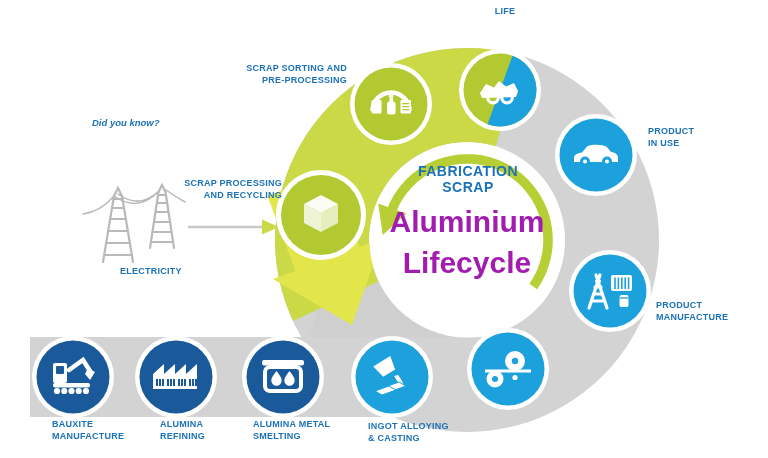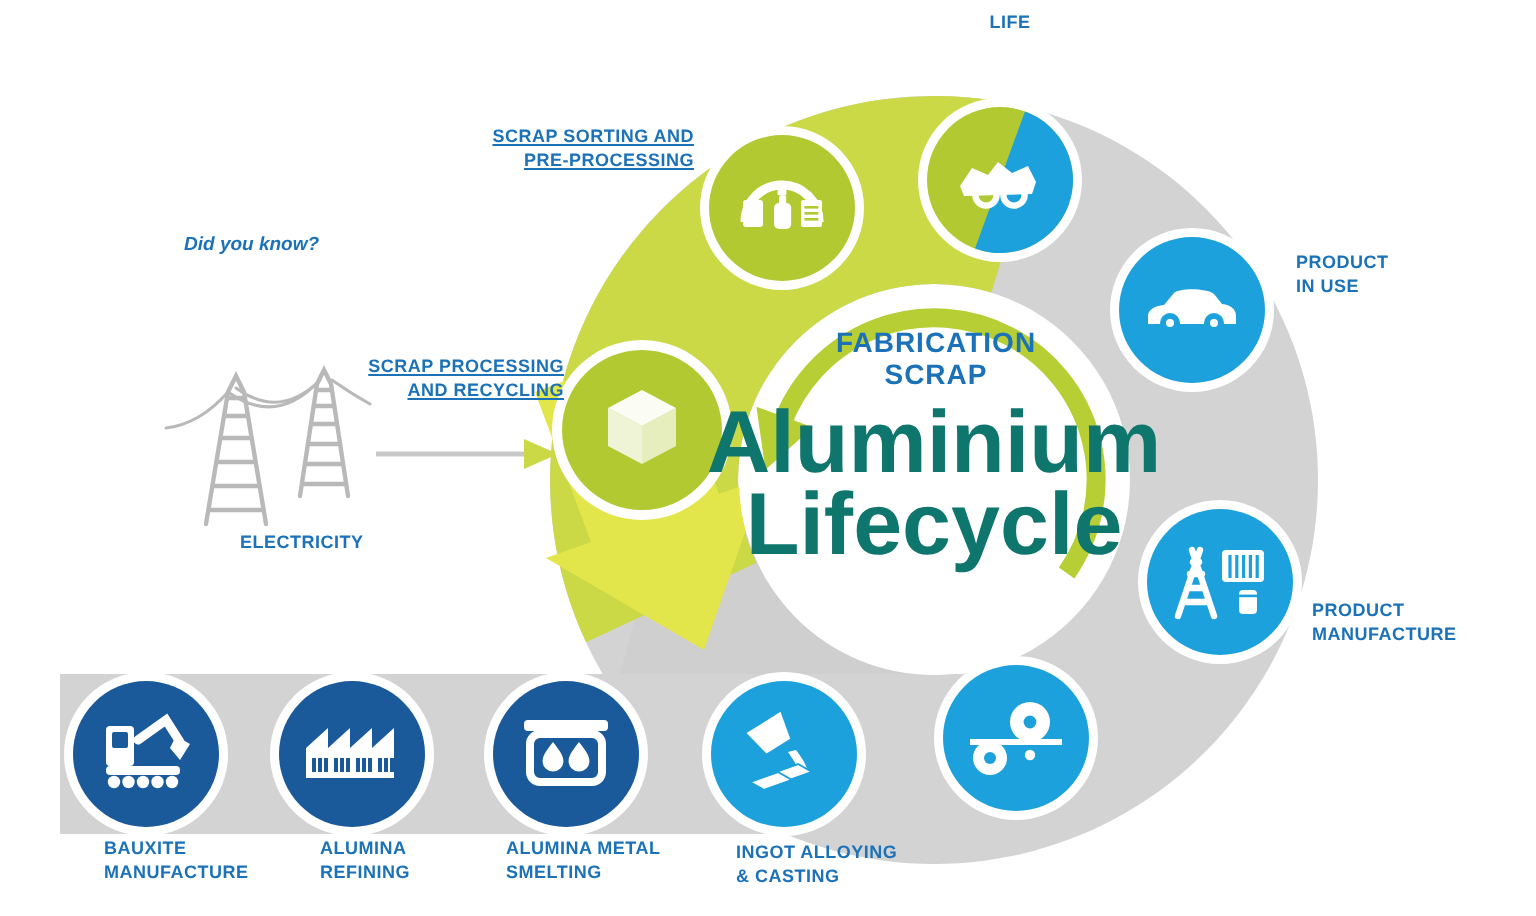--- a/index.html
+++ b/index.html
@@ -2,23 +2,23 @@
 <html><head>
 <meta charset="utf-8">
 <style>
   html,body{margin:0;padding:0;background:#fff;}
   .stage{position:relative;width:768px;height:458px;background:#ffffff;overflow:hidden;
          font-family:"Liberation Sans",sans-serif;}
   .stage > svg{position:absolute;left:0;top:0;}
   .lbl{position:absolute;color:#1c72b8;font-weight:bold;font-size:9px;
        letter-spacing:.25px;line-height:11.5px;white-space:nowrap;}
   .lbl.center{text-align:center;}
-  .lbl.right{text-align:right;text-decoration:underline;}
+  .lbl.right{text-align:right;}
   .title{position:absolute;left:337px;top:201px;width:260px;text-align:center;
-         color:#0f766e;font-weight:bold;font-size:44px;line-height:41px;}
+         color:#a21caf;font-weight:bold;font-size:30px;line-height:41px;}
   .fab{position:absolute;left:390px;top:163px;width:156px;text-align:center;
        color:#1c72b8;font-weight:bold;font-size:14px;letter-spacing:.5px;}
   .dyk{position:absolute;left:92px;top:116px;width:132px;font-size:9.5px;
        line-height:13px;color:#8a8a8a;}
   .dyk .heading{color:#1c72b8;font-weight:bold;margin-bottom:1px;font-style:italic;}
   .dyk b{color:#7a7a7a;}
 </style>
 </head>
 <body>
 

